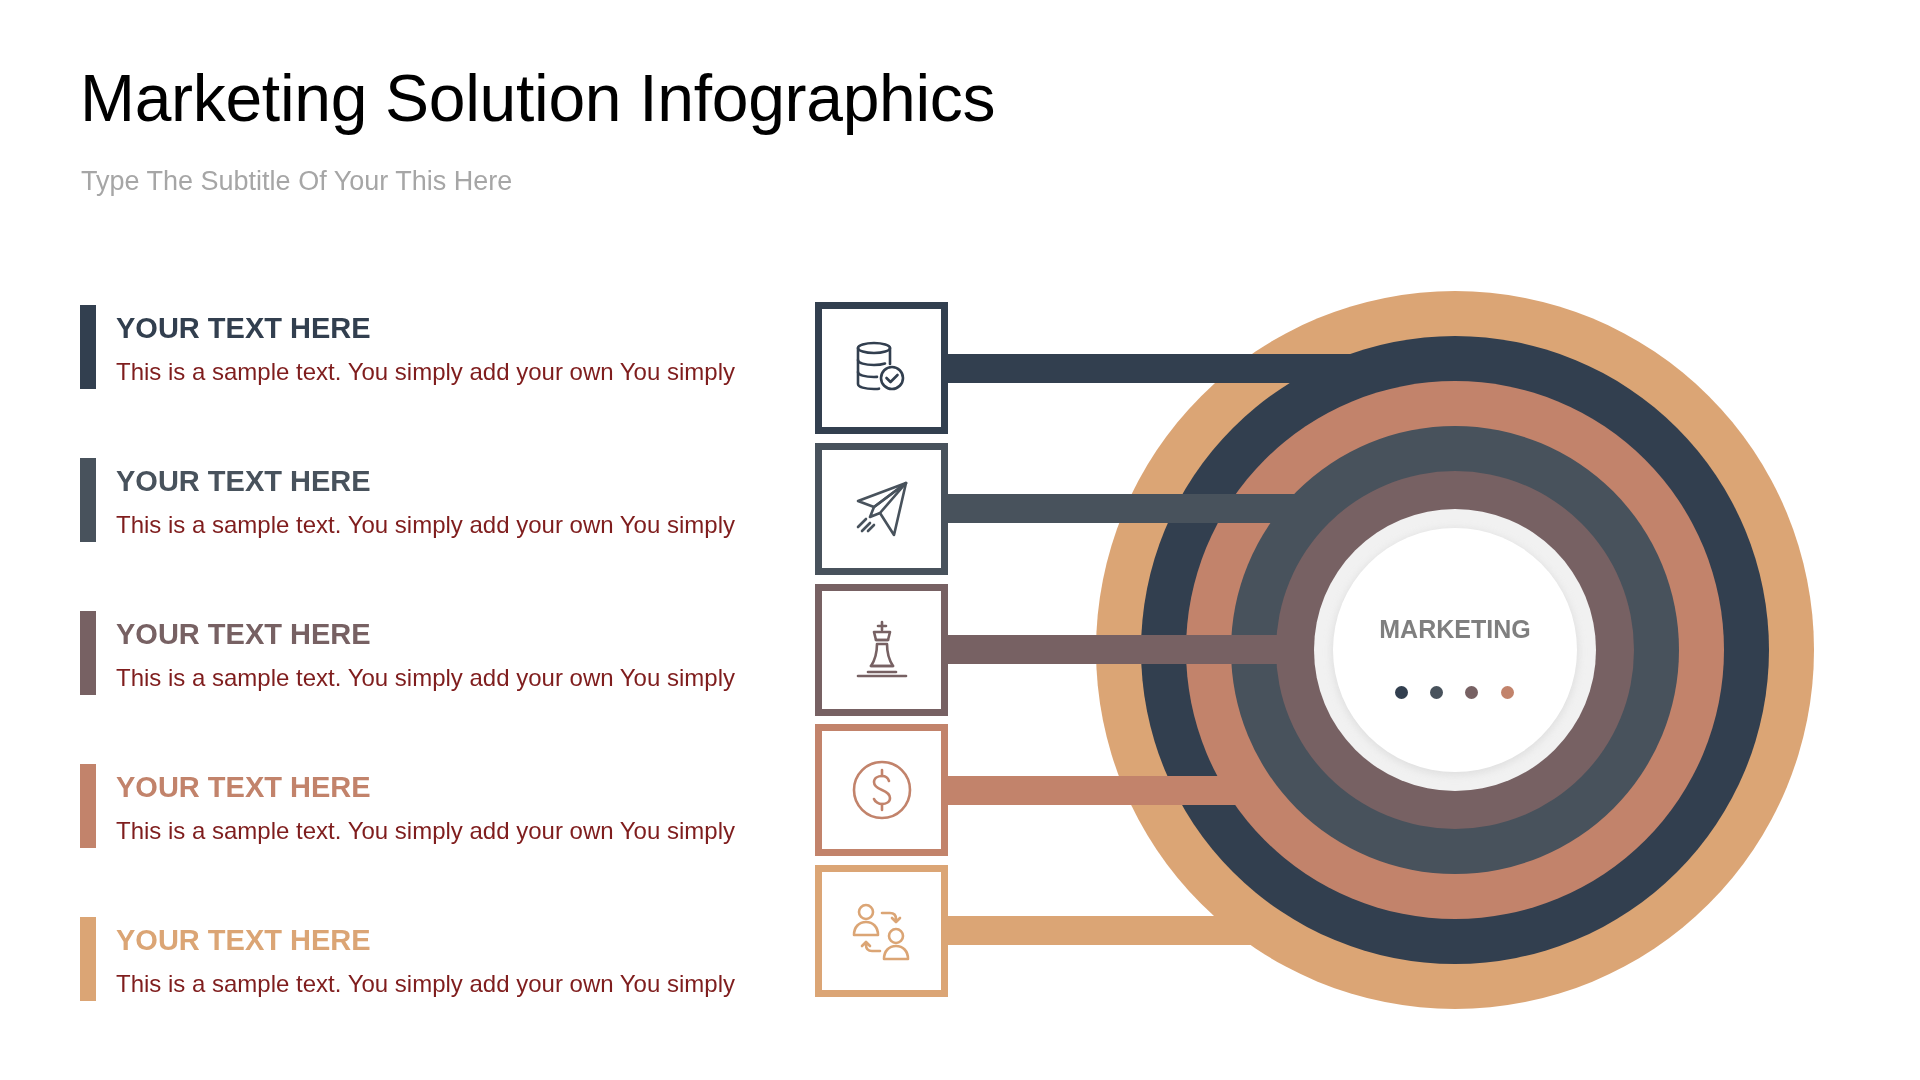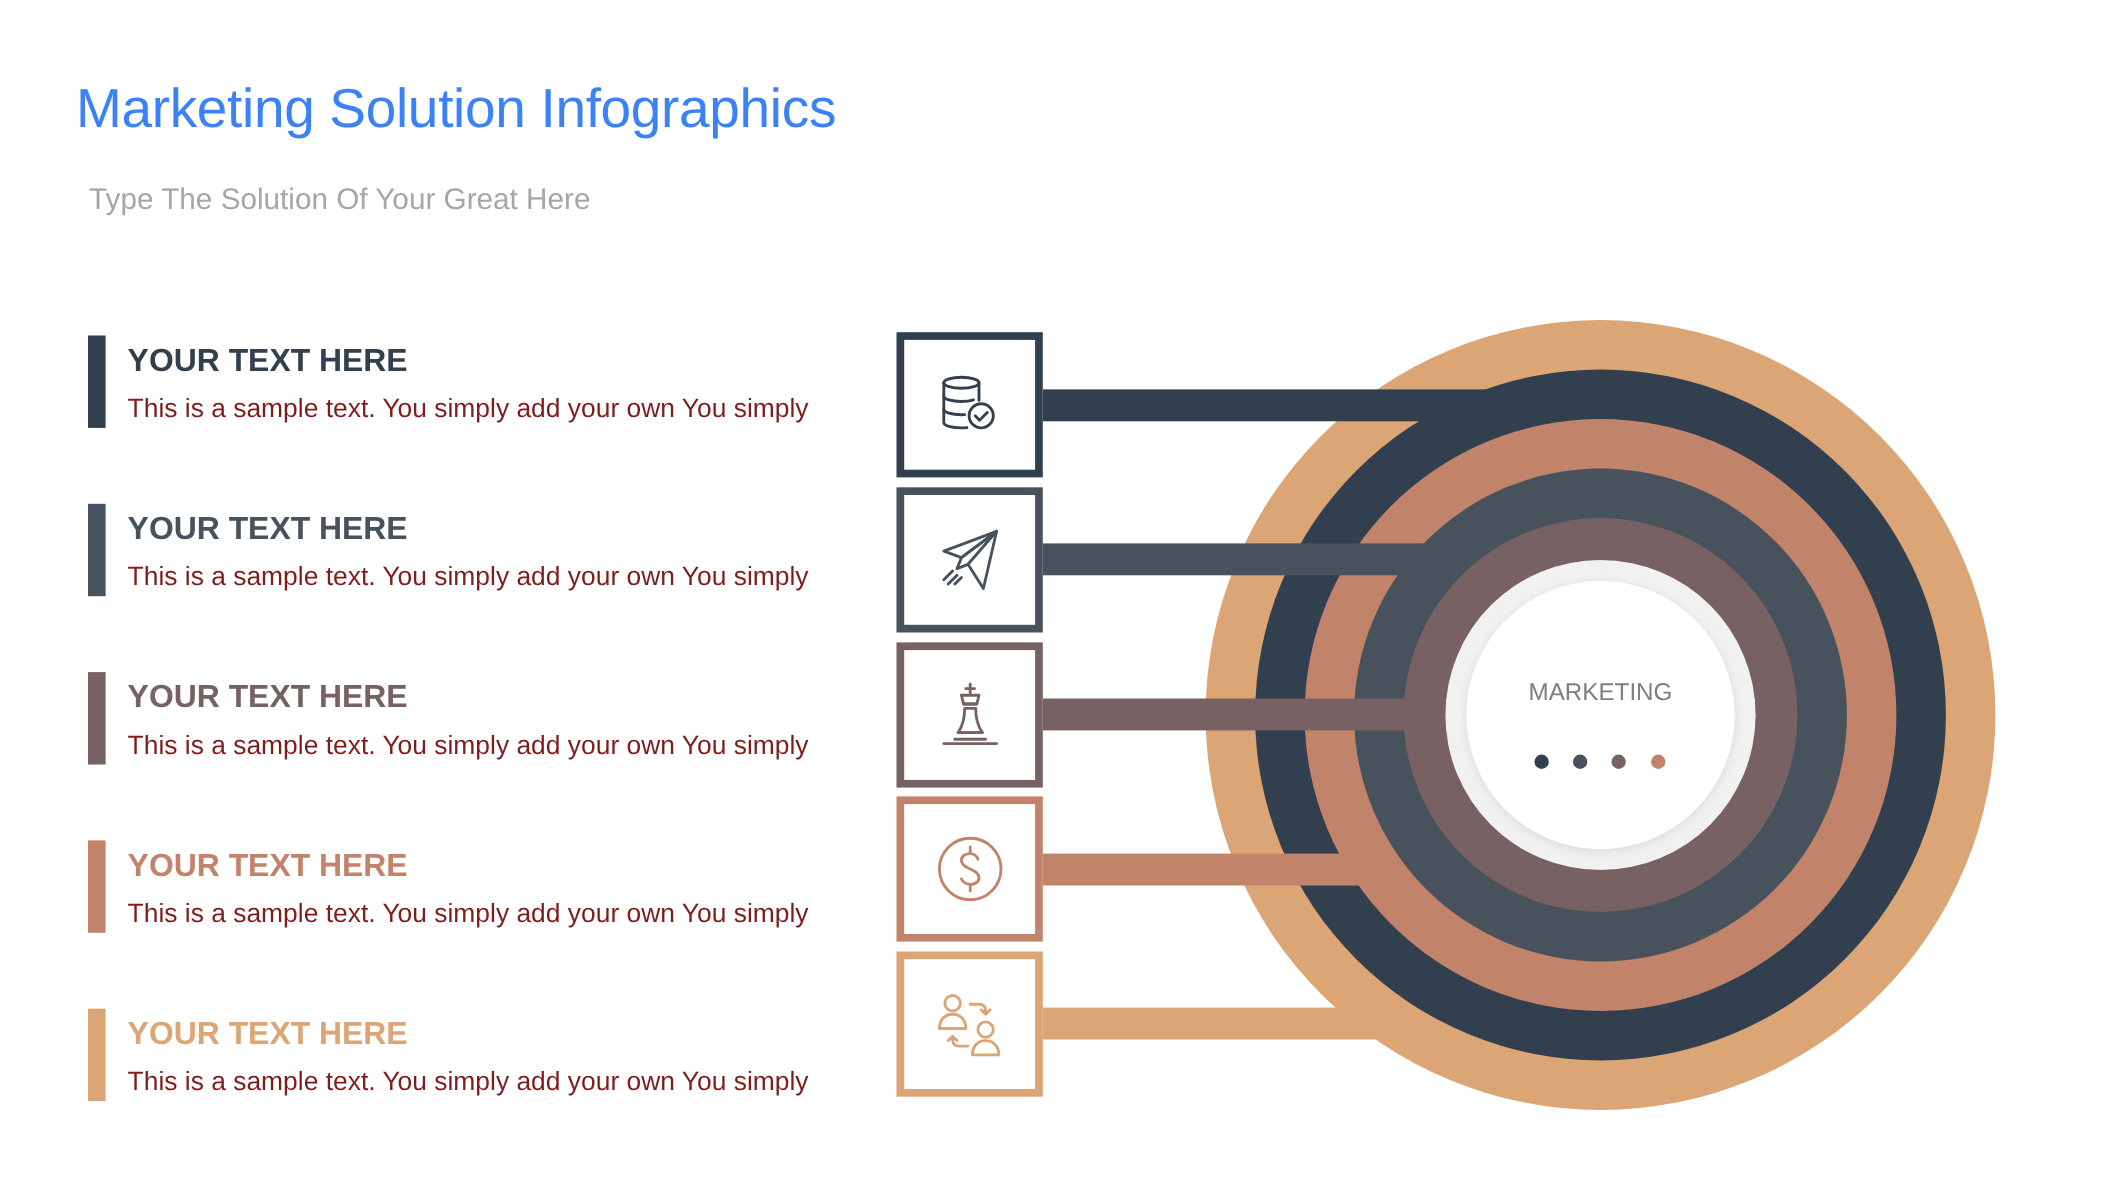--- a/index.html
+++ b/index.html
@@ -1,34 +1,34 @@
 <!DOCTYPE html>
 <html><head>
 <meta charset="utf-8">
 <style>
   html, body { margin:0; padding:0; background:#ffffff; }
   body { width:1920px; height:1080px; position:relative; overflow:hidden; font-family:"Liberation Sans", sans-serif; }
-  .title { position:absolute; left:69px; top:60px; font-size:50px; color:#3b82f6; font-weight:normal; white-space:nowrap; letter-spacing:-0.3px; line-height:76px; }
+  .title { position:absolute; left:80px; top:60px; font-size:66px; color:#000000; font-weight:normal; white-space:nowrap; letter-spacing:-0.3px; line-height:76px; }
   .subtitle { position:absolute; left:81px; top:165px; font-size:27px; color:#a6a6a6; white-space:nowrap; line-height:32px; }
   .item { position:absolute; left:80px; width:700px; height:84px;text-align:center; }
   .item .bar { position:absolute; left:0; top:0; width:16px; height:84px; }
   .item .heading { position:absolute; left:36px; top:6px; font-size:29px; font-weight:bold; white-space:nowrap; line-height:34px; }
   .item .body { position:absolute; left:36px; top:53px; font-size:24px; color:#7f1d1d; white-space:nowrap; line-height:28px; }
   .box { position:absolute; left:815px; width:133px; height:132px; box-sizing:border-box; border:7px solid; background:#fff; display:flex; align-items:center; justify-content:center; }
   .box svg { width:64px; height:64px; }
   svg.rings { position:absolute; left:0; top:0; }
-  .center-label { position:absolute; left:1314px; top:612px; width:282px; text-align:center; font-size:22px; font-weight:normal; color:#7f7f7f; line-height:34px; }
+  .center-label { position:absolute; left:1314px; top:612px; width:282px; text-align:center; font-size:25px; font-weight:bold; color:#7f7f7f; line-height:34px; }
   .dots { position:absolute; left:1395px; top:686px; width:120px; height:14px; }
   .dot { position:absolute; top:0; width:13px; height:13px; border-radius:50%; }
 </style>
 </head>
 <body>
 
 <div class="title">Marketing Solution Infographics</div>
-<div class="subtitle">Type The Solution Of Your Great Here</div>
+<div class="subtitle">Type The Subtitle Of Your This Here</div>
 
 <svg class="rings" width="1920" height="1080">
   <circle cx="1455" cy="650" r="359" fill="#dba575"></circle>
   <rect x="948" y="916" width="507" height="29" fill="#dba575"></rect>
   <circle cx="1455" cy="650" r="314" fill="#323f4f"></circle>
   <rect x="948" y="354" width="507" height="29" fill="#323f4f"></rect>
   <circle cx="1455" cy="650" r="269" fill="#c2836b"></circle>
   <rect x="948" y="776" width="507" height="29" fill="#c2836b"></rect>
   <circle cx="1455" cy="650" r="224" fill="#48525c"></circle>
   <rect x="948" y="494" width="507" height="29" fill="#48525c"></rect>

